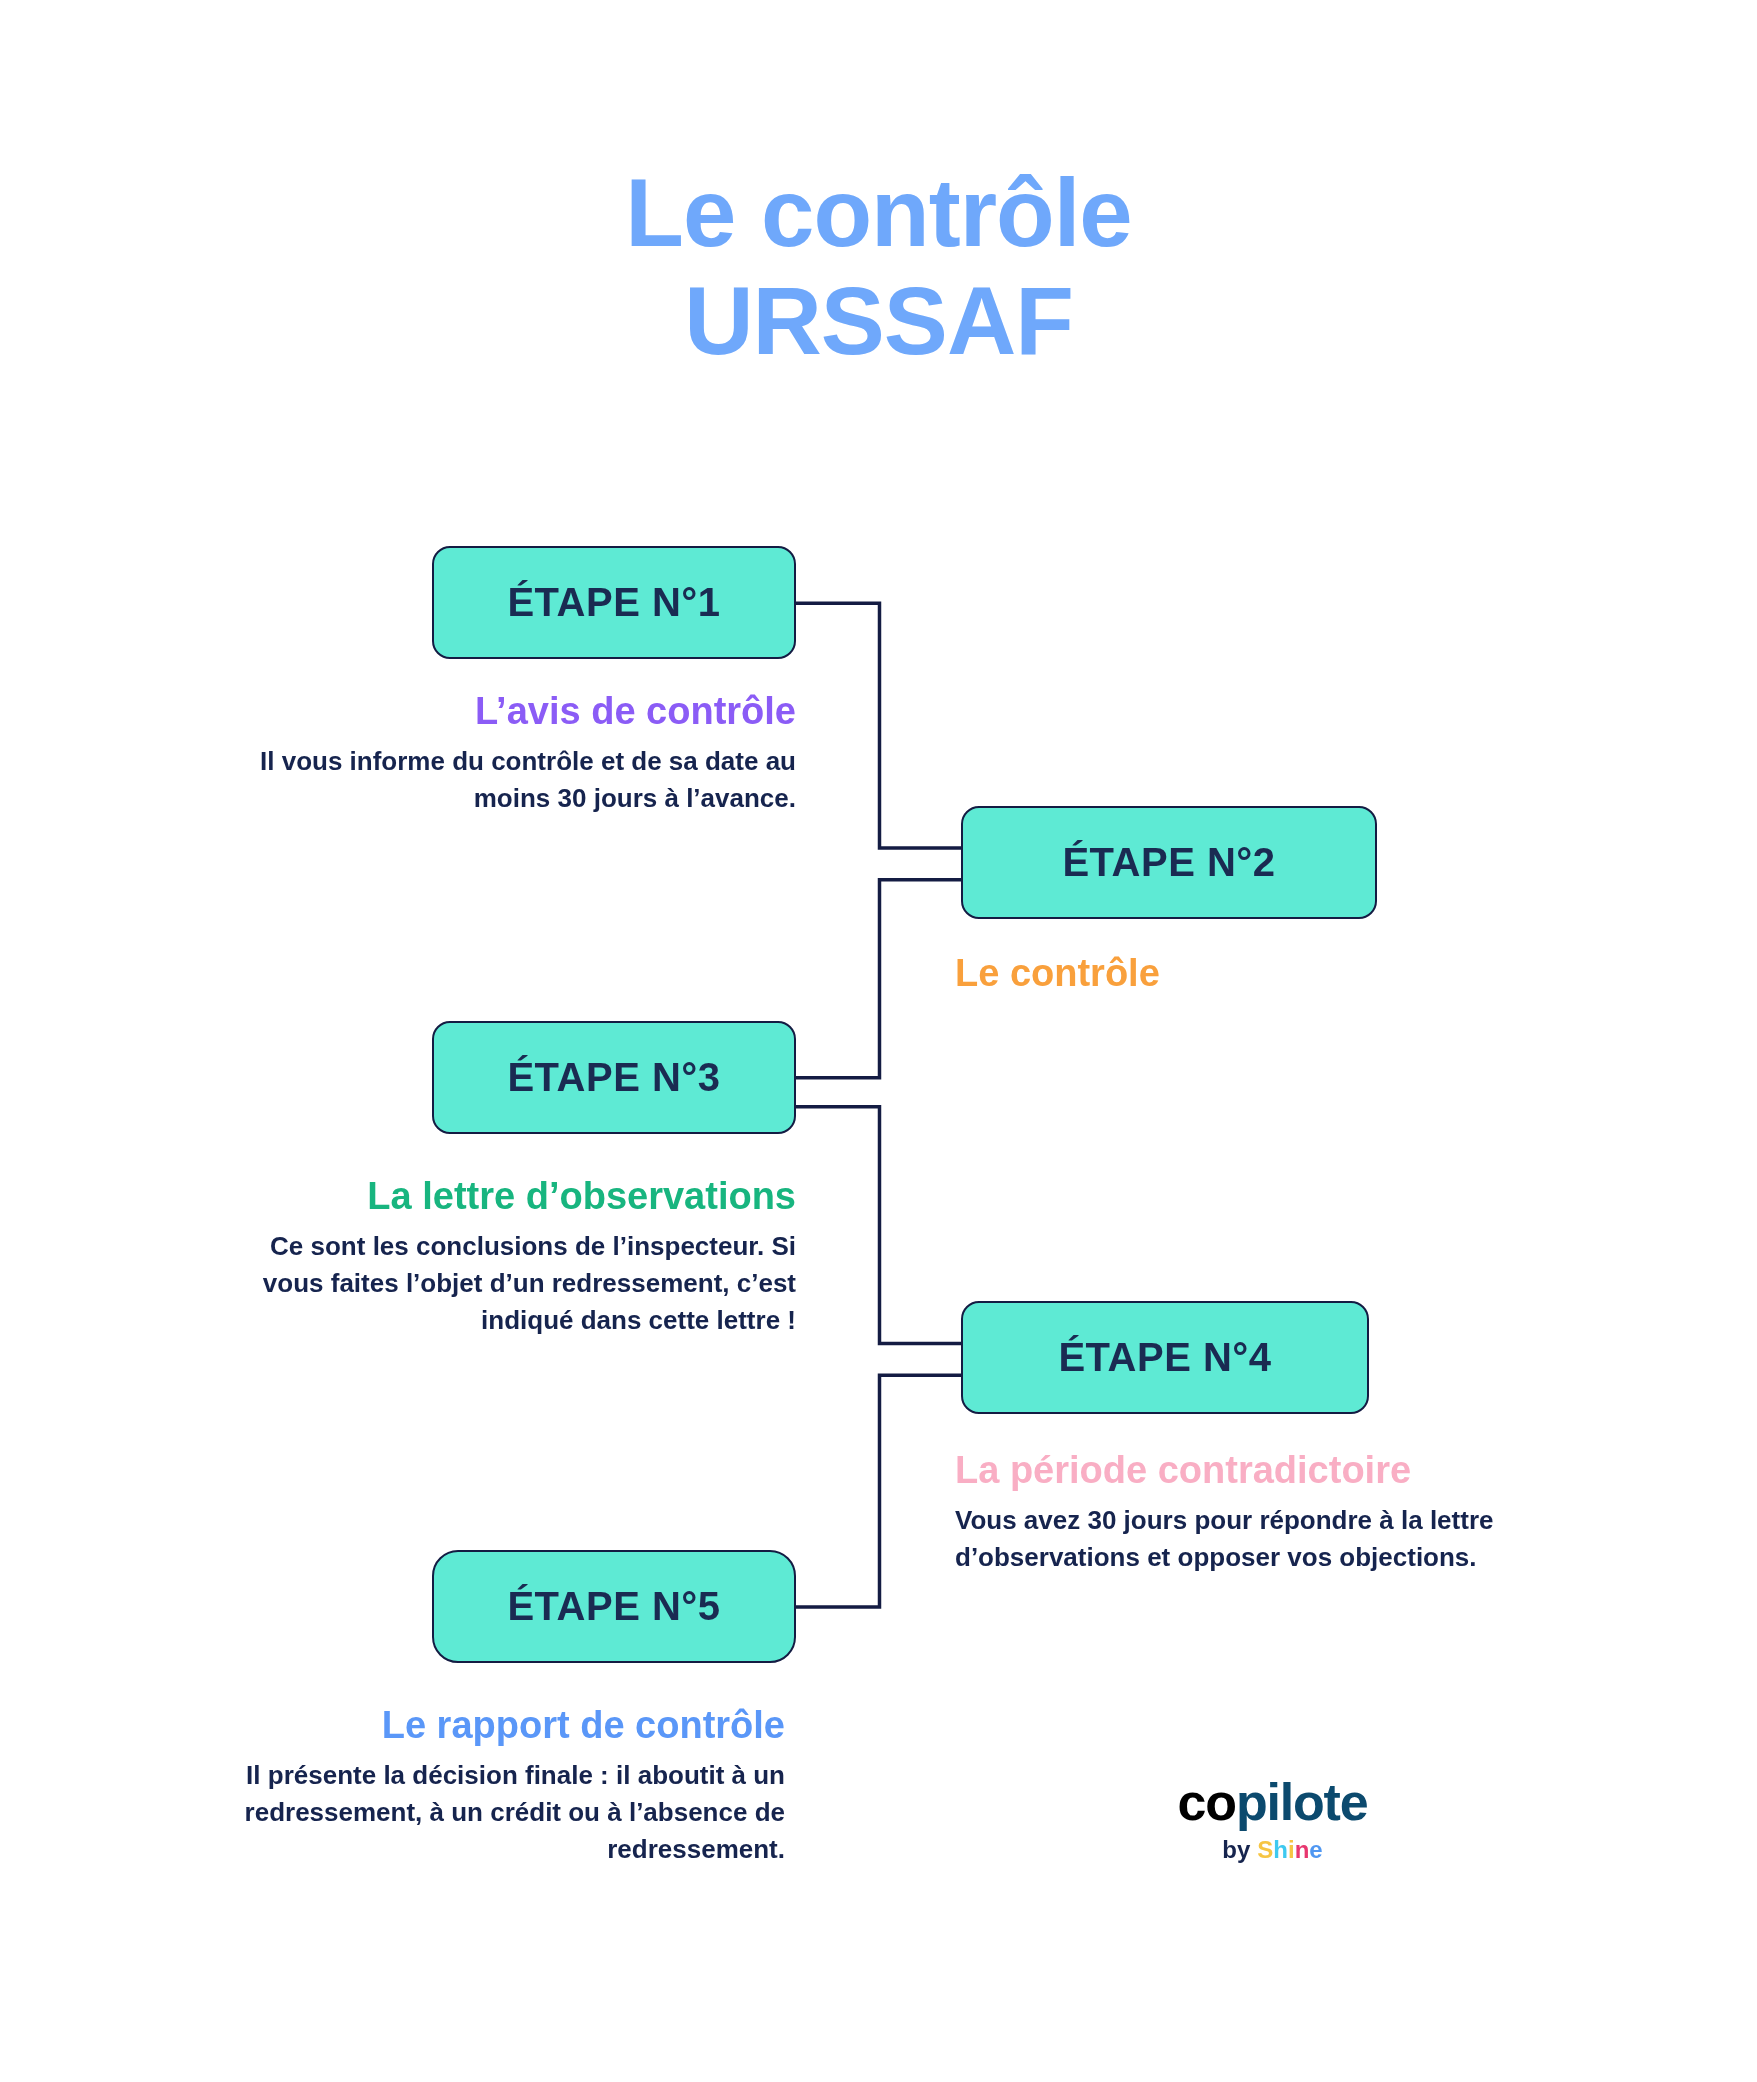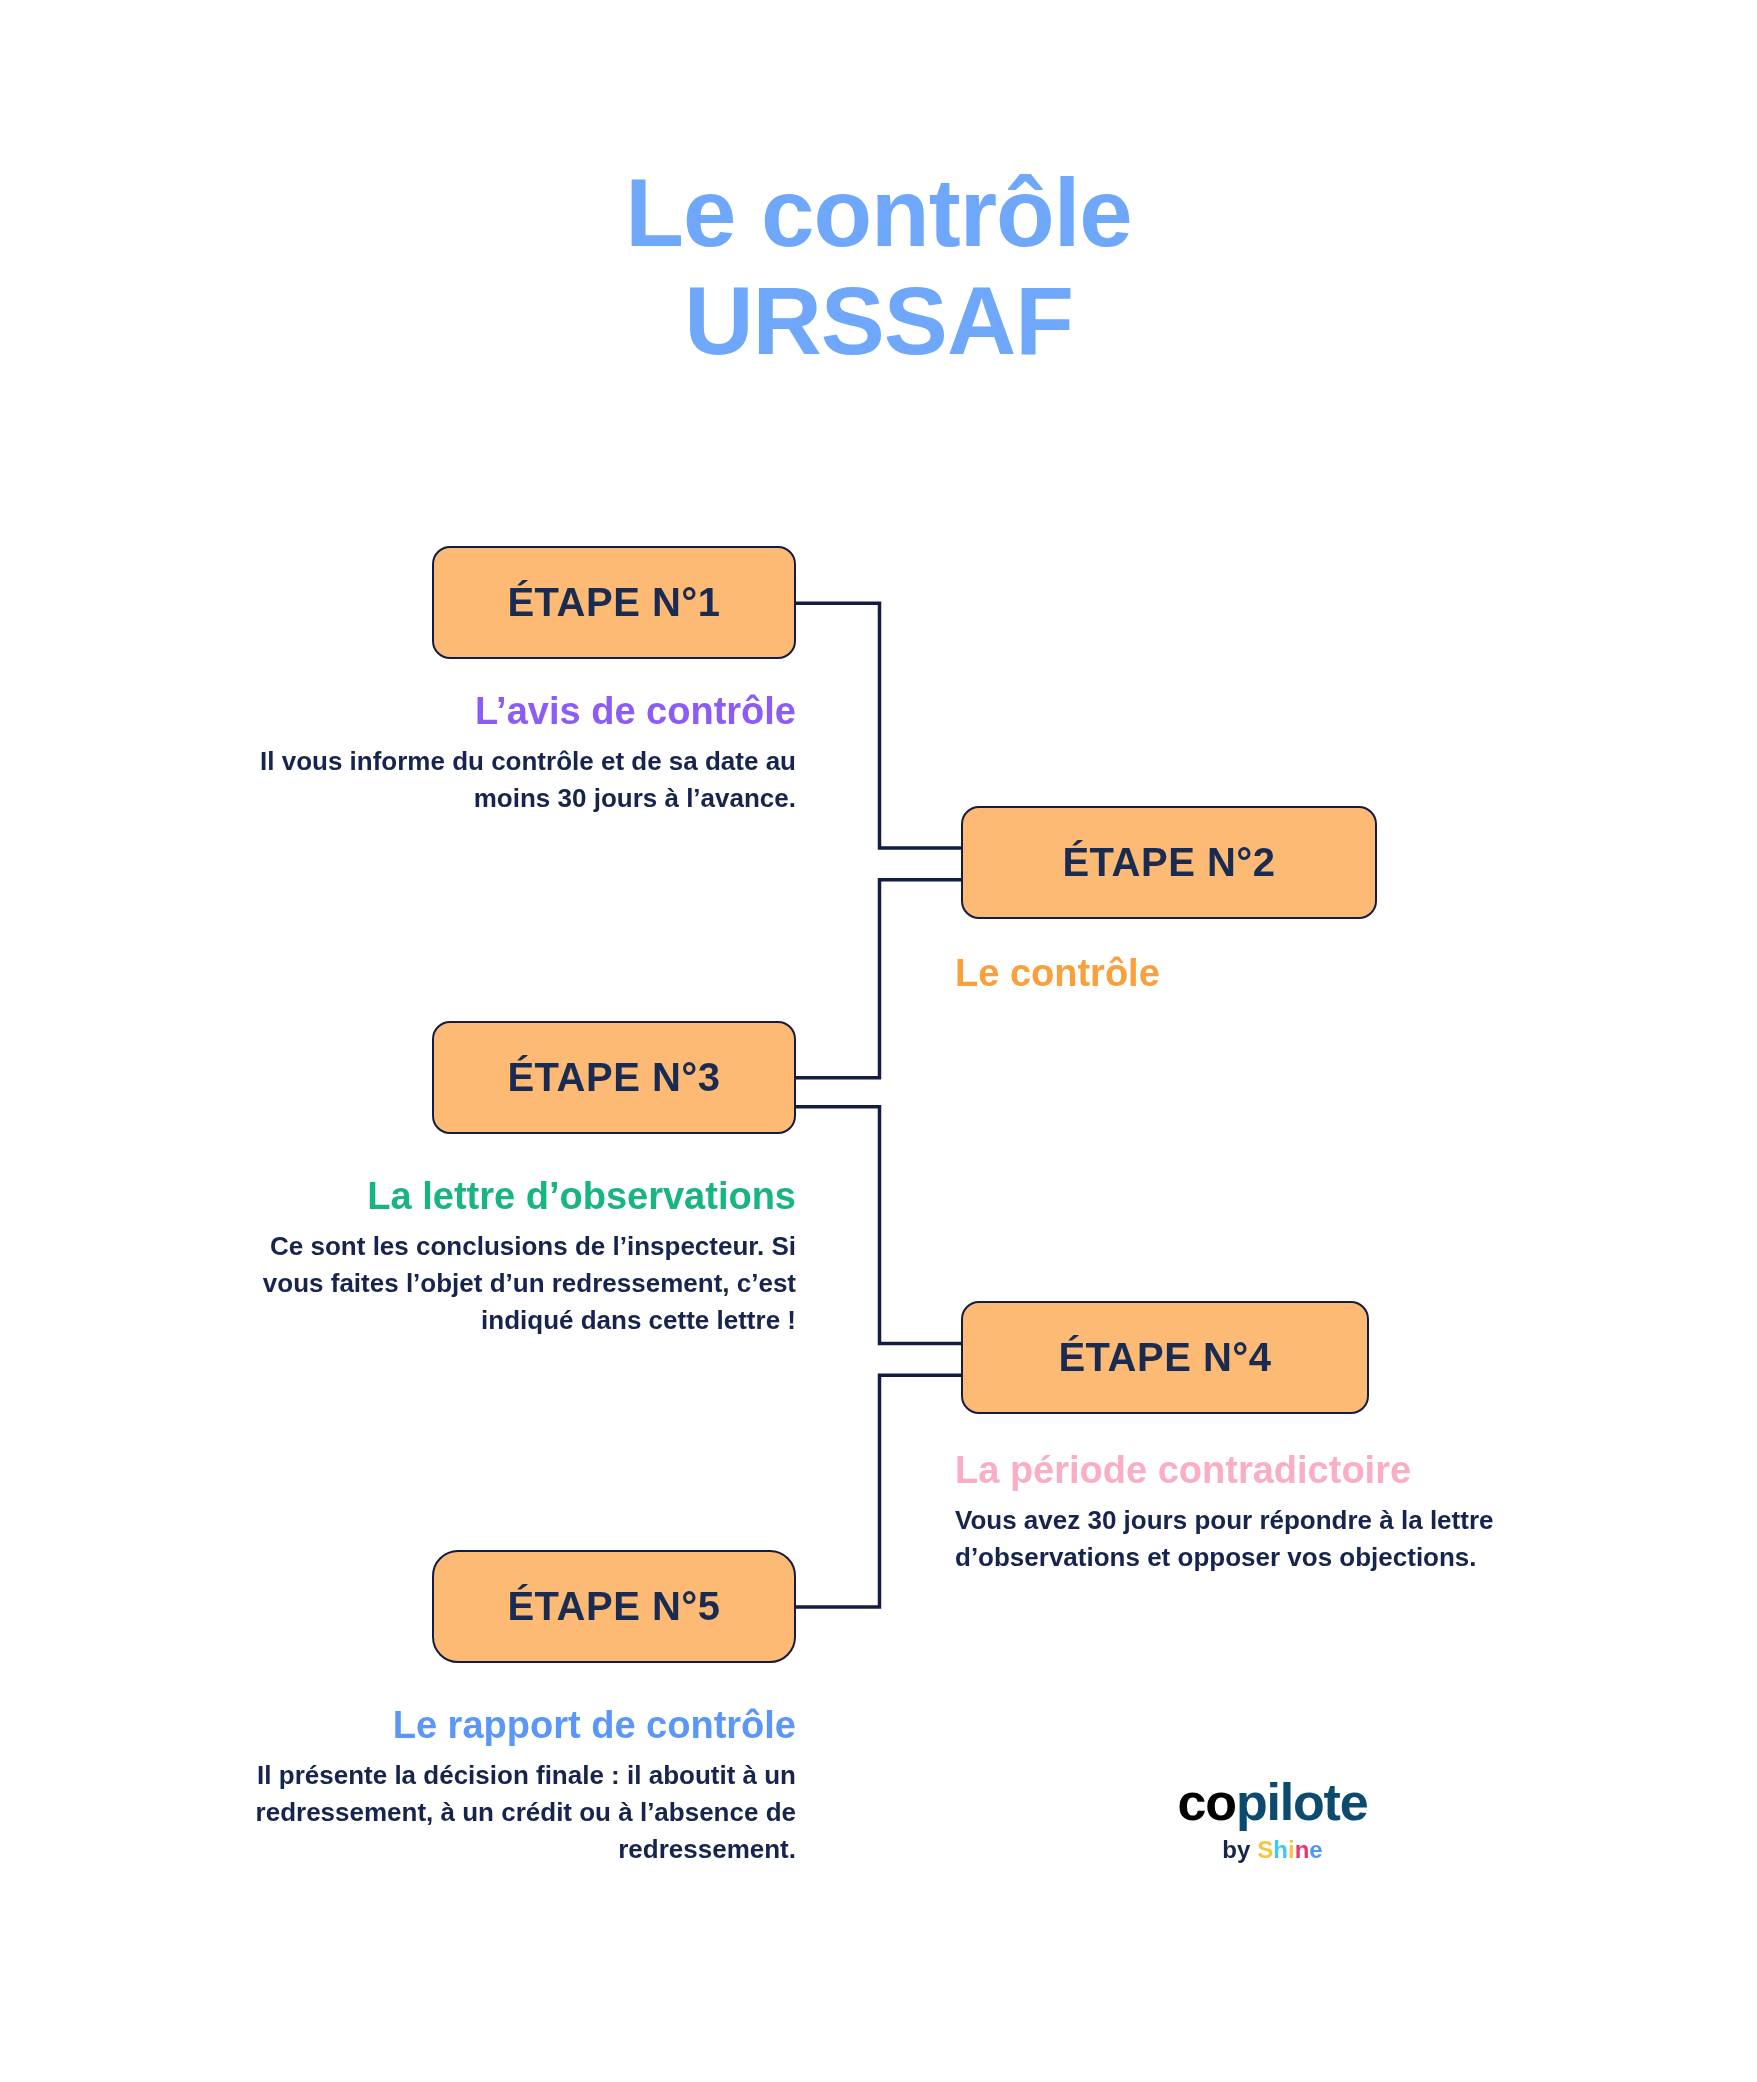--- a/index.html
+++ b/index.html
@@ -38,21 +38,21 @@
     width: 1757px;
     height: 2083px;
     pointer-events: none;
   }
 
   
   .step-box {
     position: absolute;
     border: 2.5px solid #141c43;
     border-radius: 18px;
-    background: #fdba74;
+    background: #5eead4;
     display: flex;
     align-items: center;
     justify-content: center;
     box-sizing: border-box;
   }
   .step-box .step-label {
     font-size: 40px;
     font-weight: 700;
     color: #1a2b52;
     letter-spacing: 0.5px;
@@ -80,21 +80,21 @@
     margin: 0;
   }
 
   .left-col  { text-align: right; }
   .right-col { text-align: left;  }
 
   #desc-1 { left: 239px; top: 689px;  width: 557px; }
   #desc-2 { left: 955px; top: 951px;  width: 498px; }
   #desc-3 { left: 239px; top: 1174px; width: 557px; }
   #desc-4 { left: 955px; top: 1448px; width: 557px; }
-  #desc-5 { left: 199px; top: 1703px; width: 597px; }
+  #desc-5 { left: 188px; top: 1703px; width: 597px; }
 
   
   #logo {
     position: absolute;
     left: 1142px;
     top: 1776px;
     width: 261px;
     text-align: center;
   }
   #logo .wordmark {

